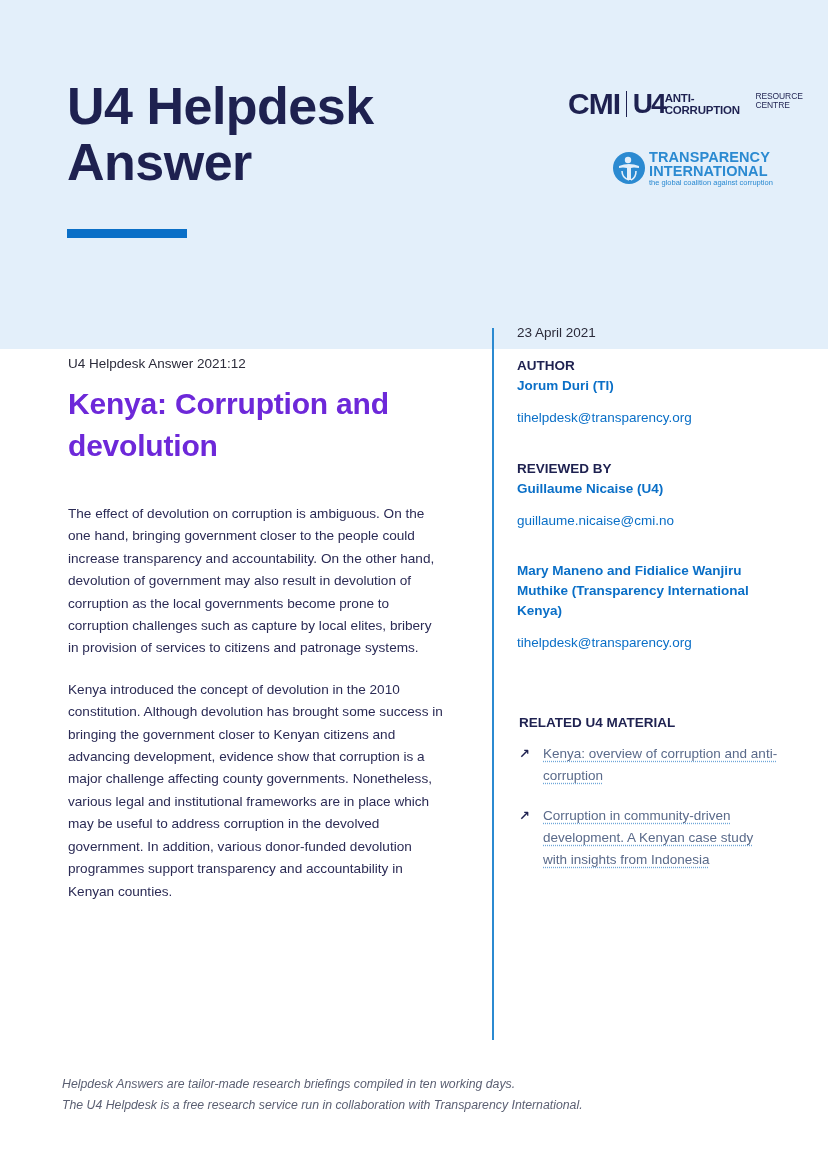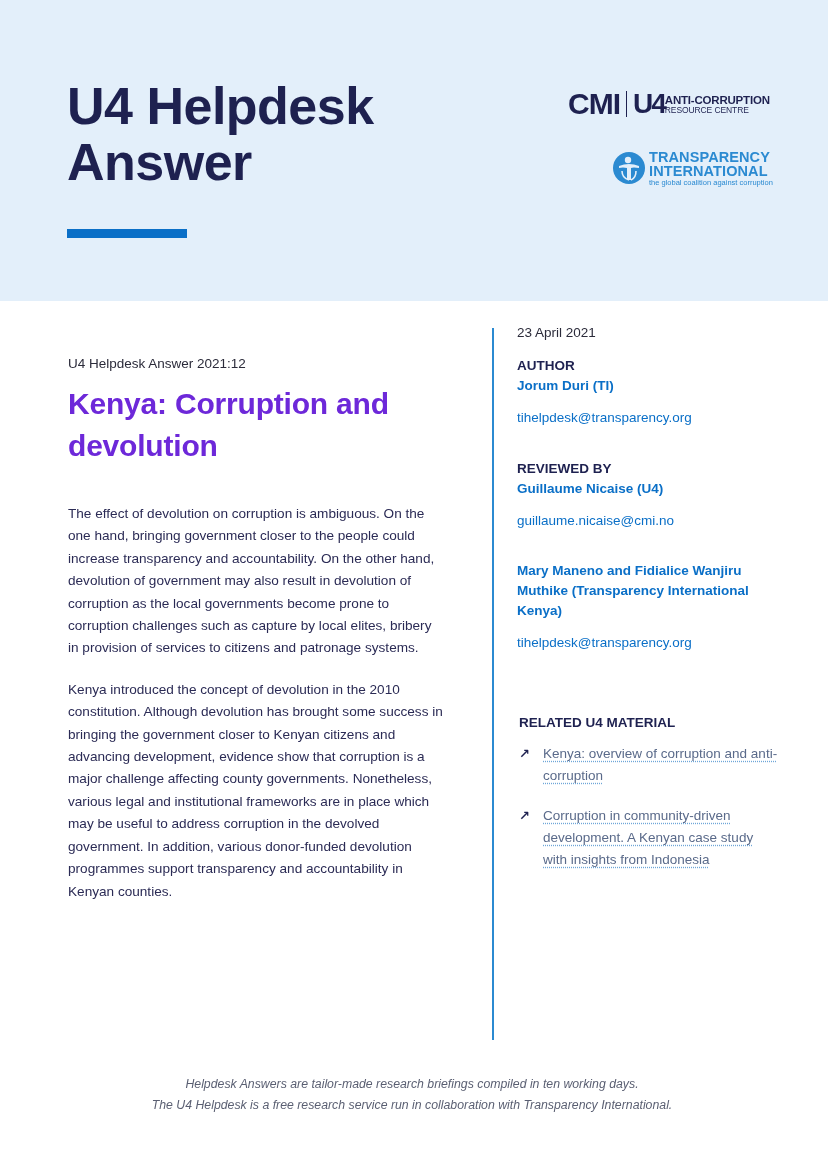--- a/index.html
+++ b/index.html
@@ -1,28 +1,28 @@
 <!DOCTYPE html>
 <html><head>
 <meta charset="utf-8">
 <style>
   * { margin: 0; padding: 0; box-sizing: border-box; }
   html, body { width: 828px; height: 1172px; background: #ffffff; overflow: hidden; }
   body { font-family: "Liberation Sans", "DejaVu Sans", sans-serif; color: #2b2b55; position: relative; }
 
-  .hero { position: absolute; left: 0; top: 0; width: 828px; height: 301px; background: #e3effa; }
+  .hero { position: absolute; left: 0; top: 0; width: 828px; height: 349px; background: #e3effa; }
   .hero-title { position: absolute; left: 67px; top: 78px; font-size: 52px; line-height: 56px; font-weight: bold; color: #1e2150; letter-spacing: -0.5px; }
   .hero-title span { display: block; }
   .hero-bar { position: absolute; left: 67px; top: 229px; width: 120px; height: 9px; background: #0a6fc7; }
 
   .logo-cmi { position: absolute; left: 568px; top: 88px; height: 32px; display: flex; align-items: center; }
   .cmi-text { font-size: 30px; font-weight: bold; color: #1e2150; letter-spacing: -1px; line-height: 30px; }
   .cmi-sep { width: 1px; height: 26px; background: #1e2150; margin: 0 6px 0 6px; }
   .u4-mark { font-size: 28px; font-weight: bold; color: #1e2150; line-height: 28px; margin-right: 0; letter-spacing: -2px; }
-  .u4-text { display: flex; flex-direction: column; }
+  .u4-text { display: flex; }
   .u4-line1 { font-size: 11.5px; font-weight: bold; color: #1e2150; line-height: 12px; letter-spacing: -0.2px; }
   .u4-line2 { font-size: 8.5px; color: #1e2150; line-height: 9px; letter-spacing: -0.1px; }
 
   .logo-ti { position: absolute; left: 612px; top: 150px; display: flex; align-items: flex-start; }
   .ti-globe { width: 34px; height: 34px; margin-right: 3px; margin-top: 1px; }
   .ti-text { display: flex; flex-direction: column; }
   .ti-line { font-size: 14.5px; font-weight: bold; color: #2b8ad1; line-height: 14px; letter-spacing: 0.1px; }
   .ti-tag { font-size: 7.5px; color: #2b8ad1; line-height: 9px; }
 
   .left-col { position: absolute; left: 68px; top: 322px; width: 375px; }
@@ -43,21 +43,21 @@
   .block-reviewed { margin-top: 31px; }
   .block-reviewer2 { margin-top: 30px; }
 
   .related { position: absolute; left: 519px; top: 684px; width: 260px; }
   .related-title { font-size: 13.5px; font-weight: bold; color: #1e2150; line-height: 20px; margin-top: 29px; }
   .related-item { display: flex; margin-top: 10px; }
   .related-item + .related-item { margin-top: 18px; }
   .arrow { width: 24px; font-size: 13px; font-weight: bold; color: #1e2150; line-height: 22px; flex: none; }
   .related-link { font-size: 13.5px; line-height: 22px; color: #5a6a8a; text-decoration: underline dotted #6ea6d8; text-underline-offset: 3px; }
 
-  .footer { position: absolute; left: 62px; top: 1074px; width: 700px; text-align: center; }
+  .footer { position: absolute; left: 62px; top: 1074px; width: 700px; }
   .footer p { font-size: 12.3px; font-style: italic; color: #5a5f72; line-height: 21px; }
 </style>
 </head>
 <body>
 
 <div class="hero">
   <h1 class="hero-title">
     <span>U4 Helpdesk</span>
     <span>Answer</span>
   </h1>

